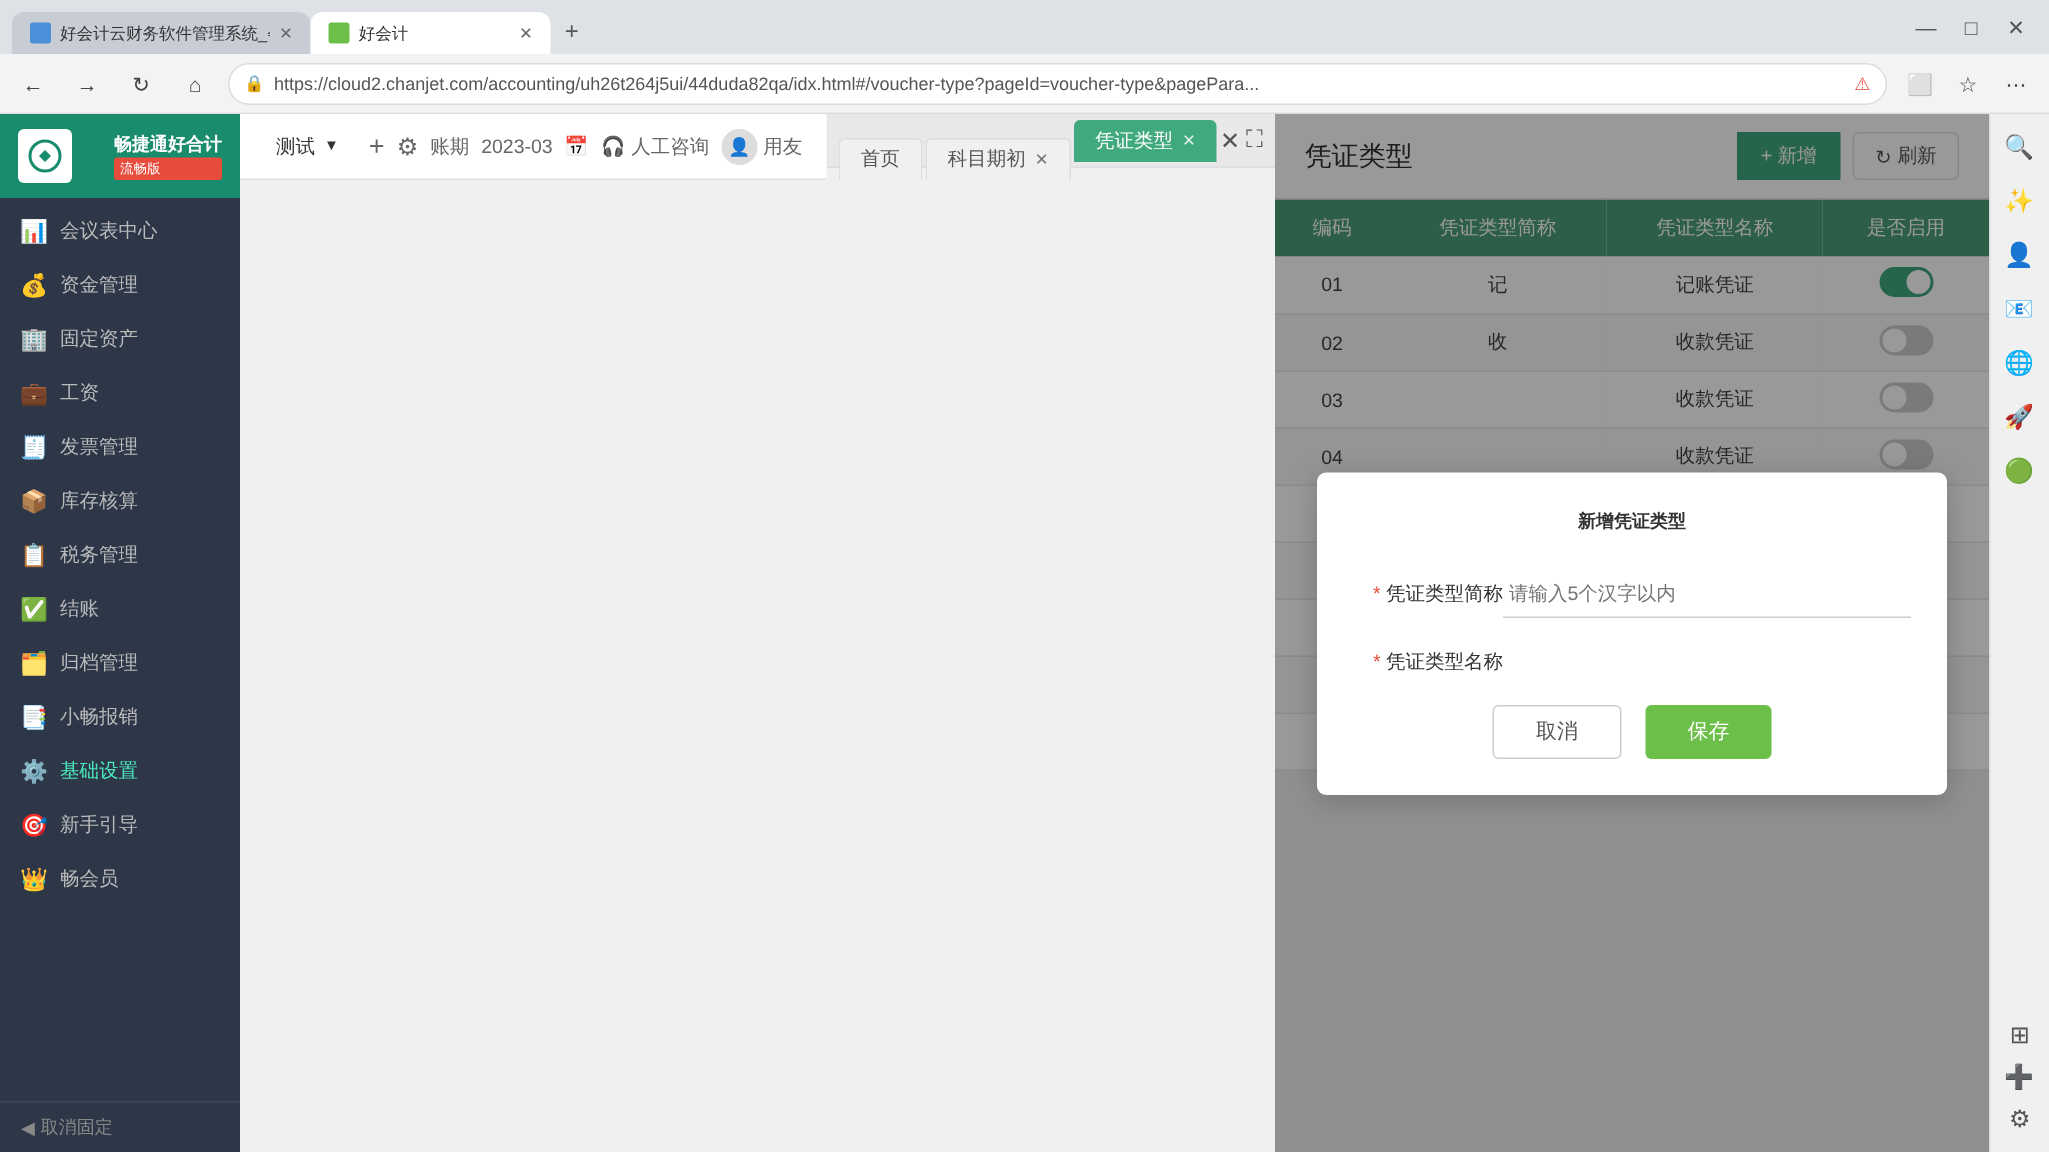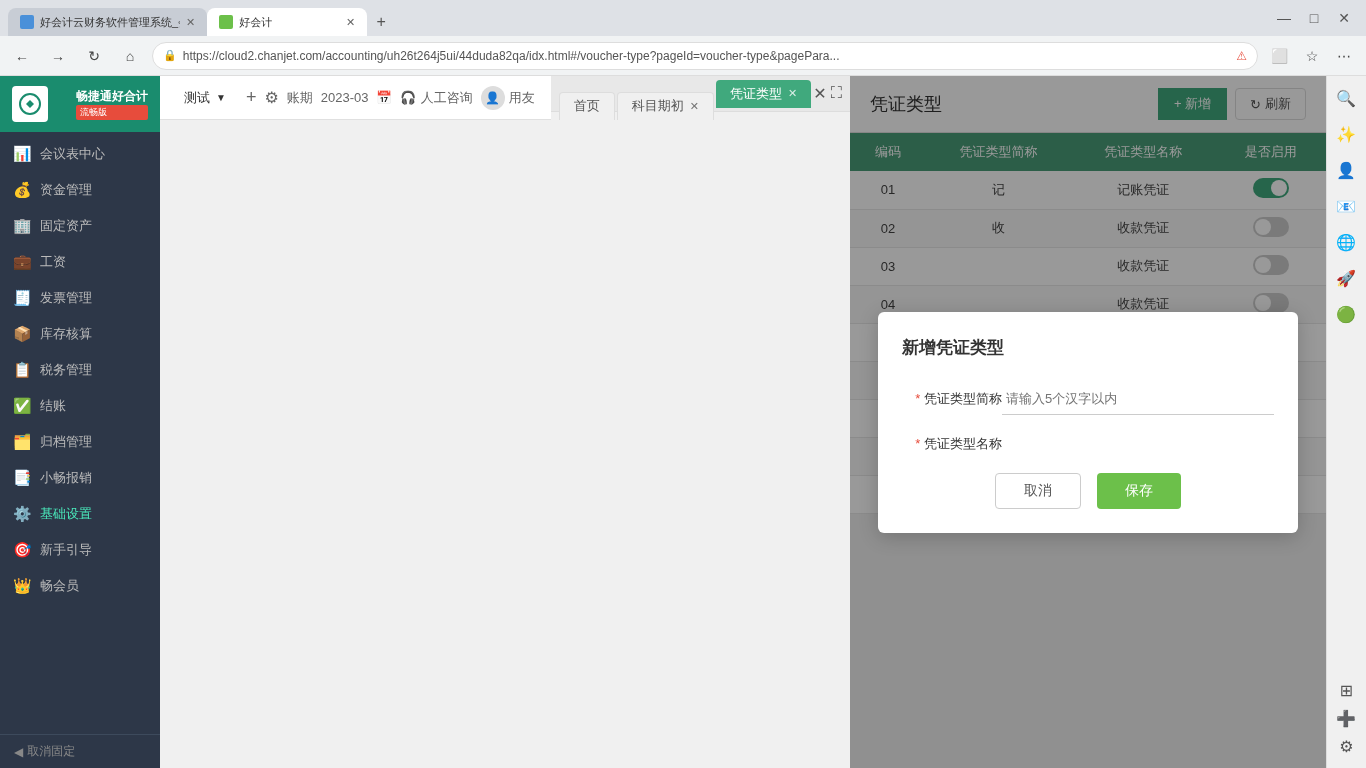--- a/index.html
+++ b/index.html
@@ -74,21 +74,21 @@
     .toggle { width: 36px; height: 20px; border-radius: 10px; display: inline-flex; align-items: center; position: relative; cursor: pointer; }
     .toggle.on { background: #40a97d; }
     .toggle.off { background: #ccc; }
     .toggle-knob { width: 16px; height: 16px; border-radius: 50%; background: #fff; position: absolute; top: 2px; transition: left 0.2s; }
     .toggle.on .toggle-knob { left: 18px; }
     .toggle.off .toggle-knob { left: 2px; }
 
     
     .modal-overlay { position: absolute; top: 0; left: 0; right: 0; bottom: 0; background: rgba(0,0,0,0.4); display: flex; align-items: center; justify-content: center; z-index: 100; }
     .modal { background: #fff; border-radius: 6px; width: 420px; padding: 24px; box-shadow: 0 4px 20px rgba(0,0,0,0.2); position: relative; }
-    .modal-title { font-size: 17px; color: #333; margin-bottom: 24px; font-weight: bold; }
+    .modal-title { font-size: 12px; color: #333; margin-bottom: 24px; font-weight: bold; text-align: center; }
     .form-row { display: flex; align-items: center; margin-bottom: 20px; }
     .form-label { color: #333; font-size: 13px; width: 100px; text-align: right; flex-shrink: 0; }
     .form-label::before { content: '* '; color: #e74c3c; }
     .form-input { flex: 1; height: 32px; border: none; border-bottom: 1px solid #ccc; outline: none; font-size: 13px; color: #7f1d1d; padding: 0 4px; }
     .modal-actions { display: flex; justify-content: center; gap: 16px; margin-top: 8px; }
     .btn-cancel { background: #fff; color: #555; border: 1px solid #ccc; padding: 8px 28px; border-radius: 4px; cursor: pointer; font-size: 14px; }
     .btn-save { background: #6cc04a; color: #fff; border: none; padding: 8px 28px; border-radius: 4px; cursor: pointer; font-size: 14px; }
 
     
     .right-sidebar { width: 40px; background: #f0f0f0; border-left: 1px solid #ddd; display: flex; flex-direction: column; align-items: center; padding: 8px 0; gap: 8px; }

